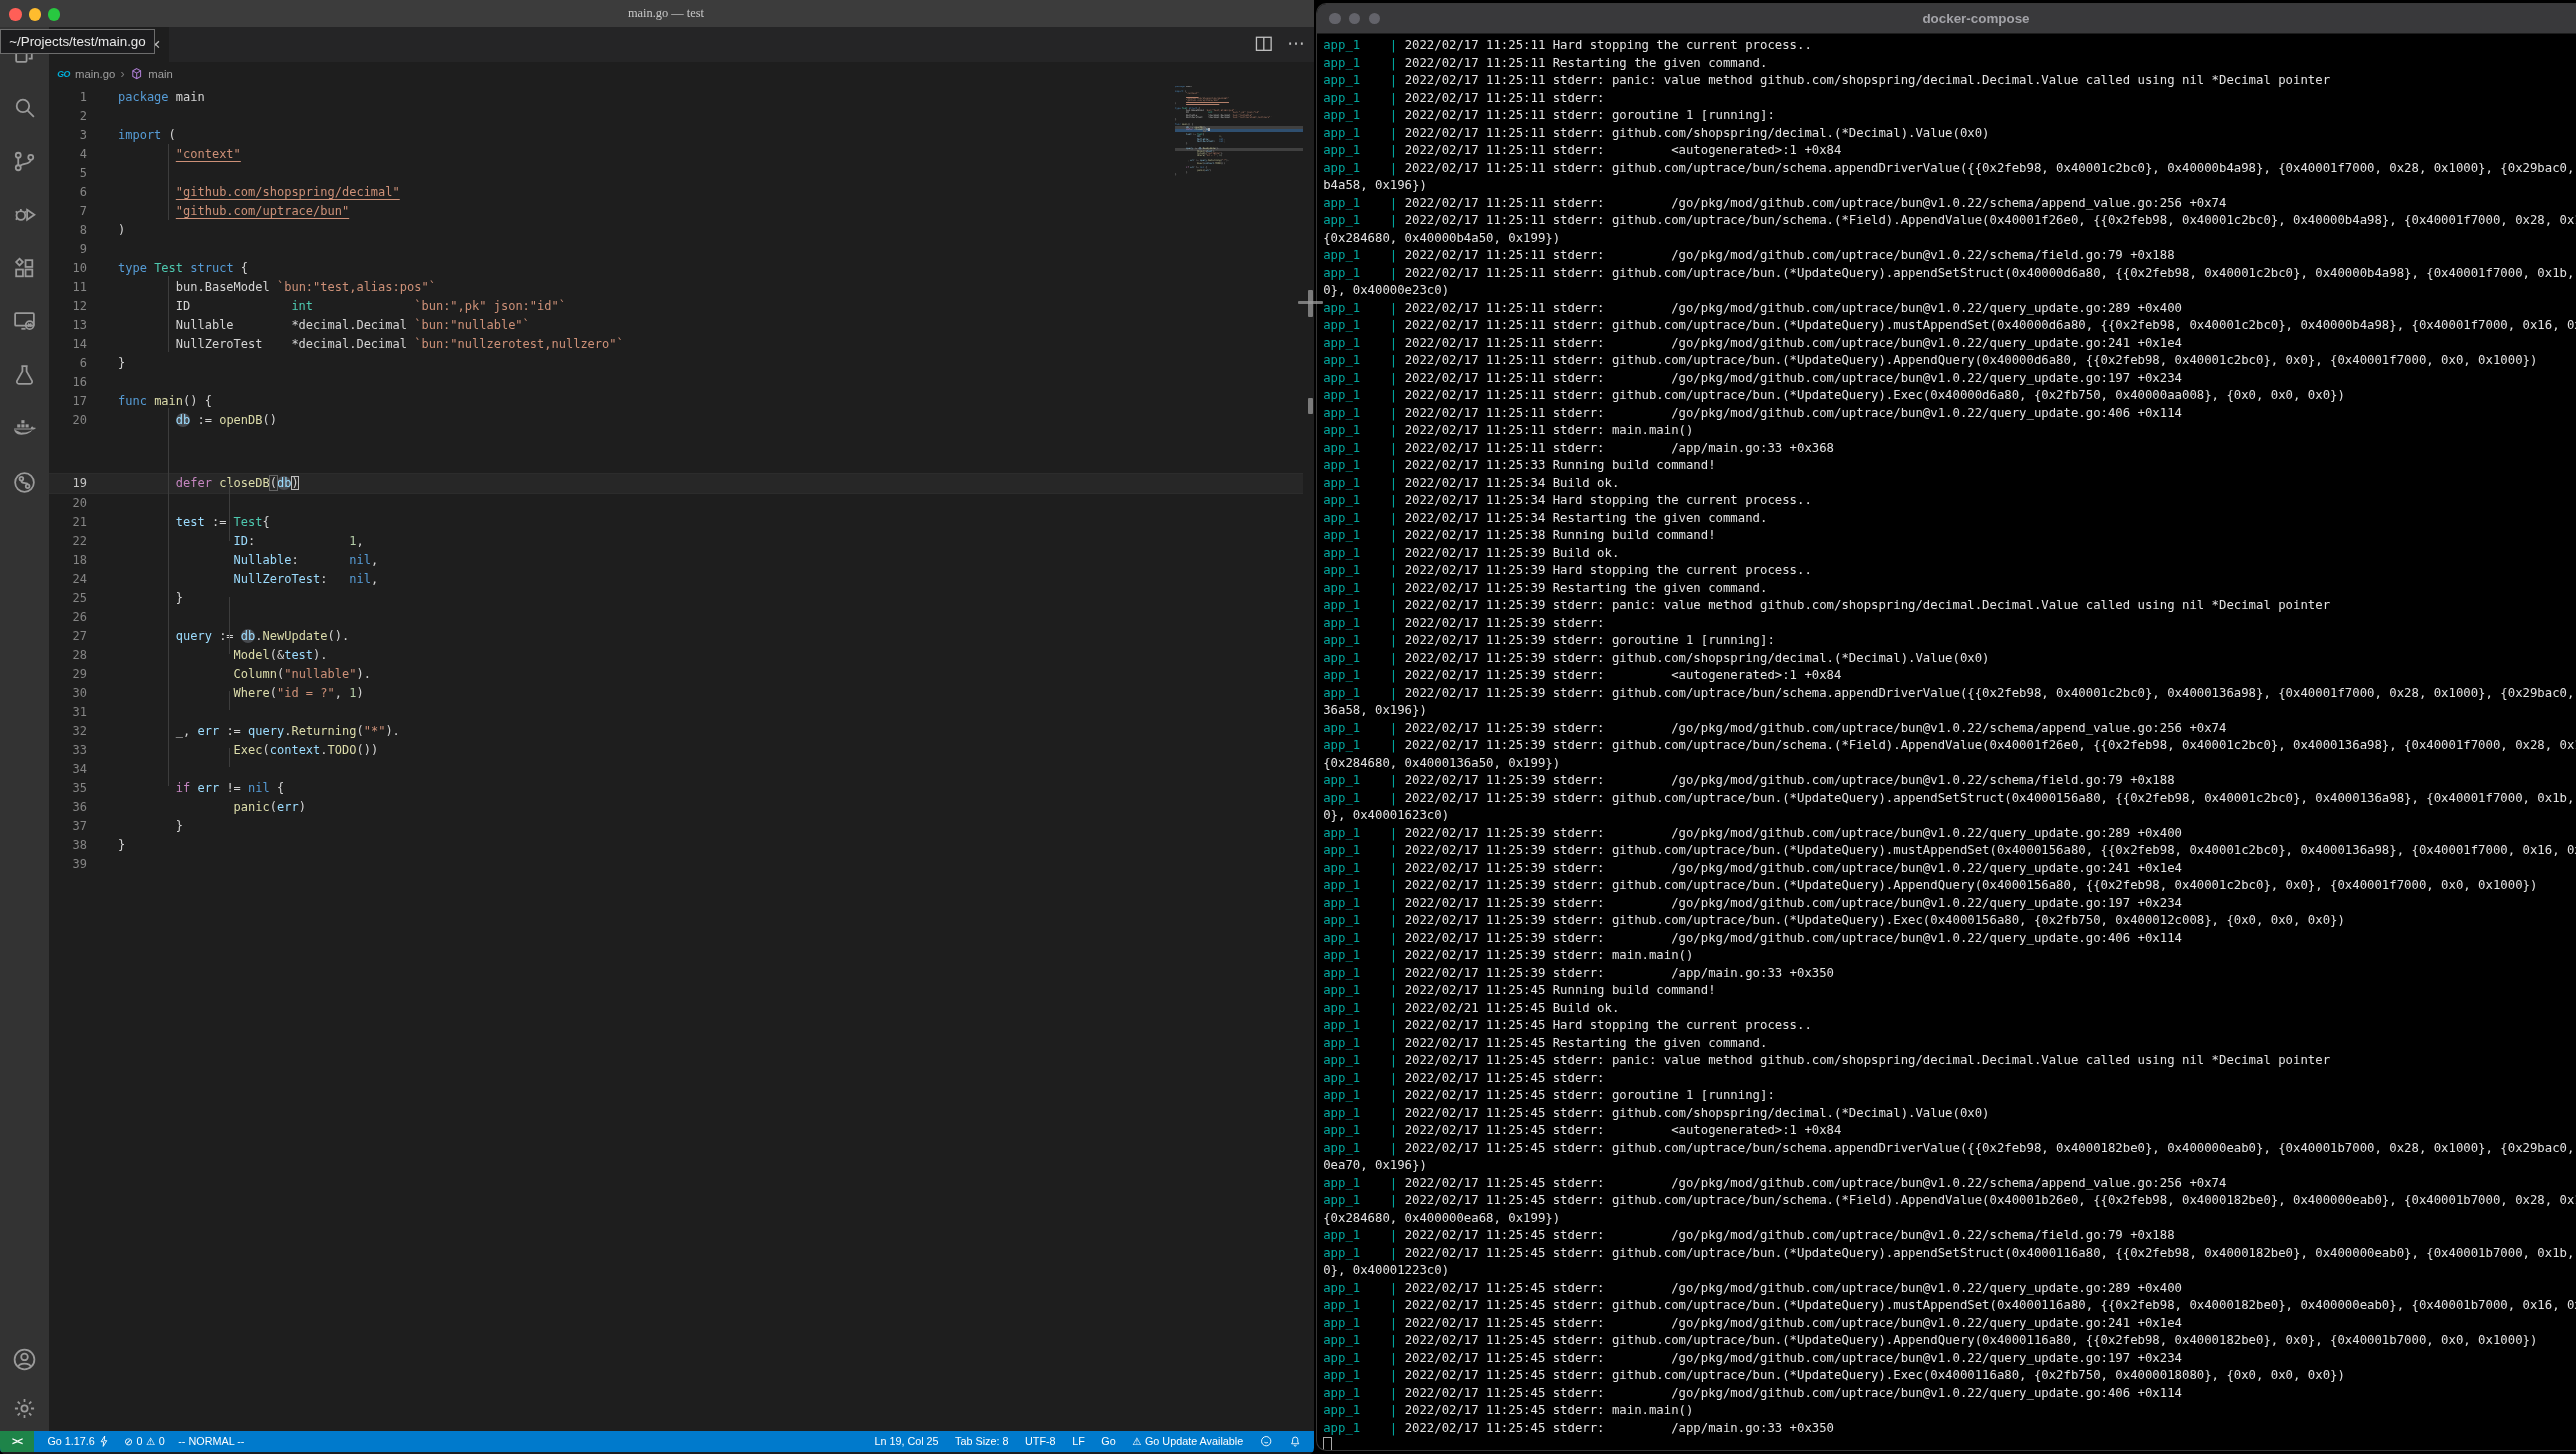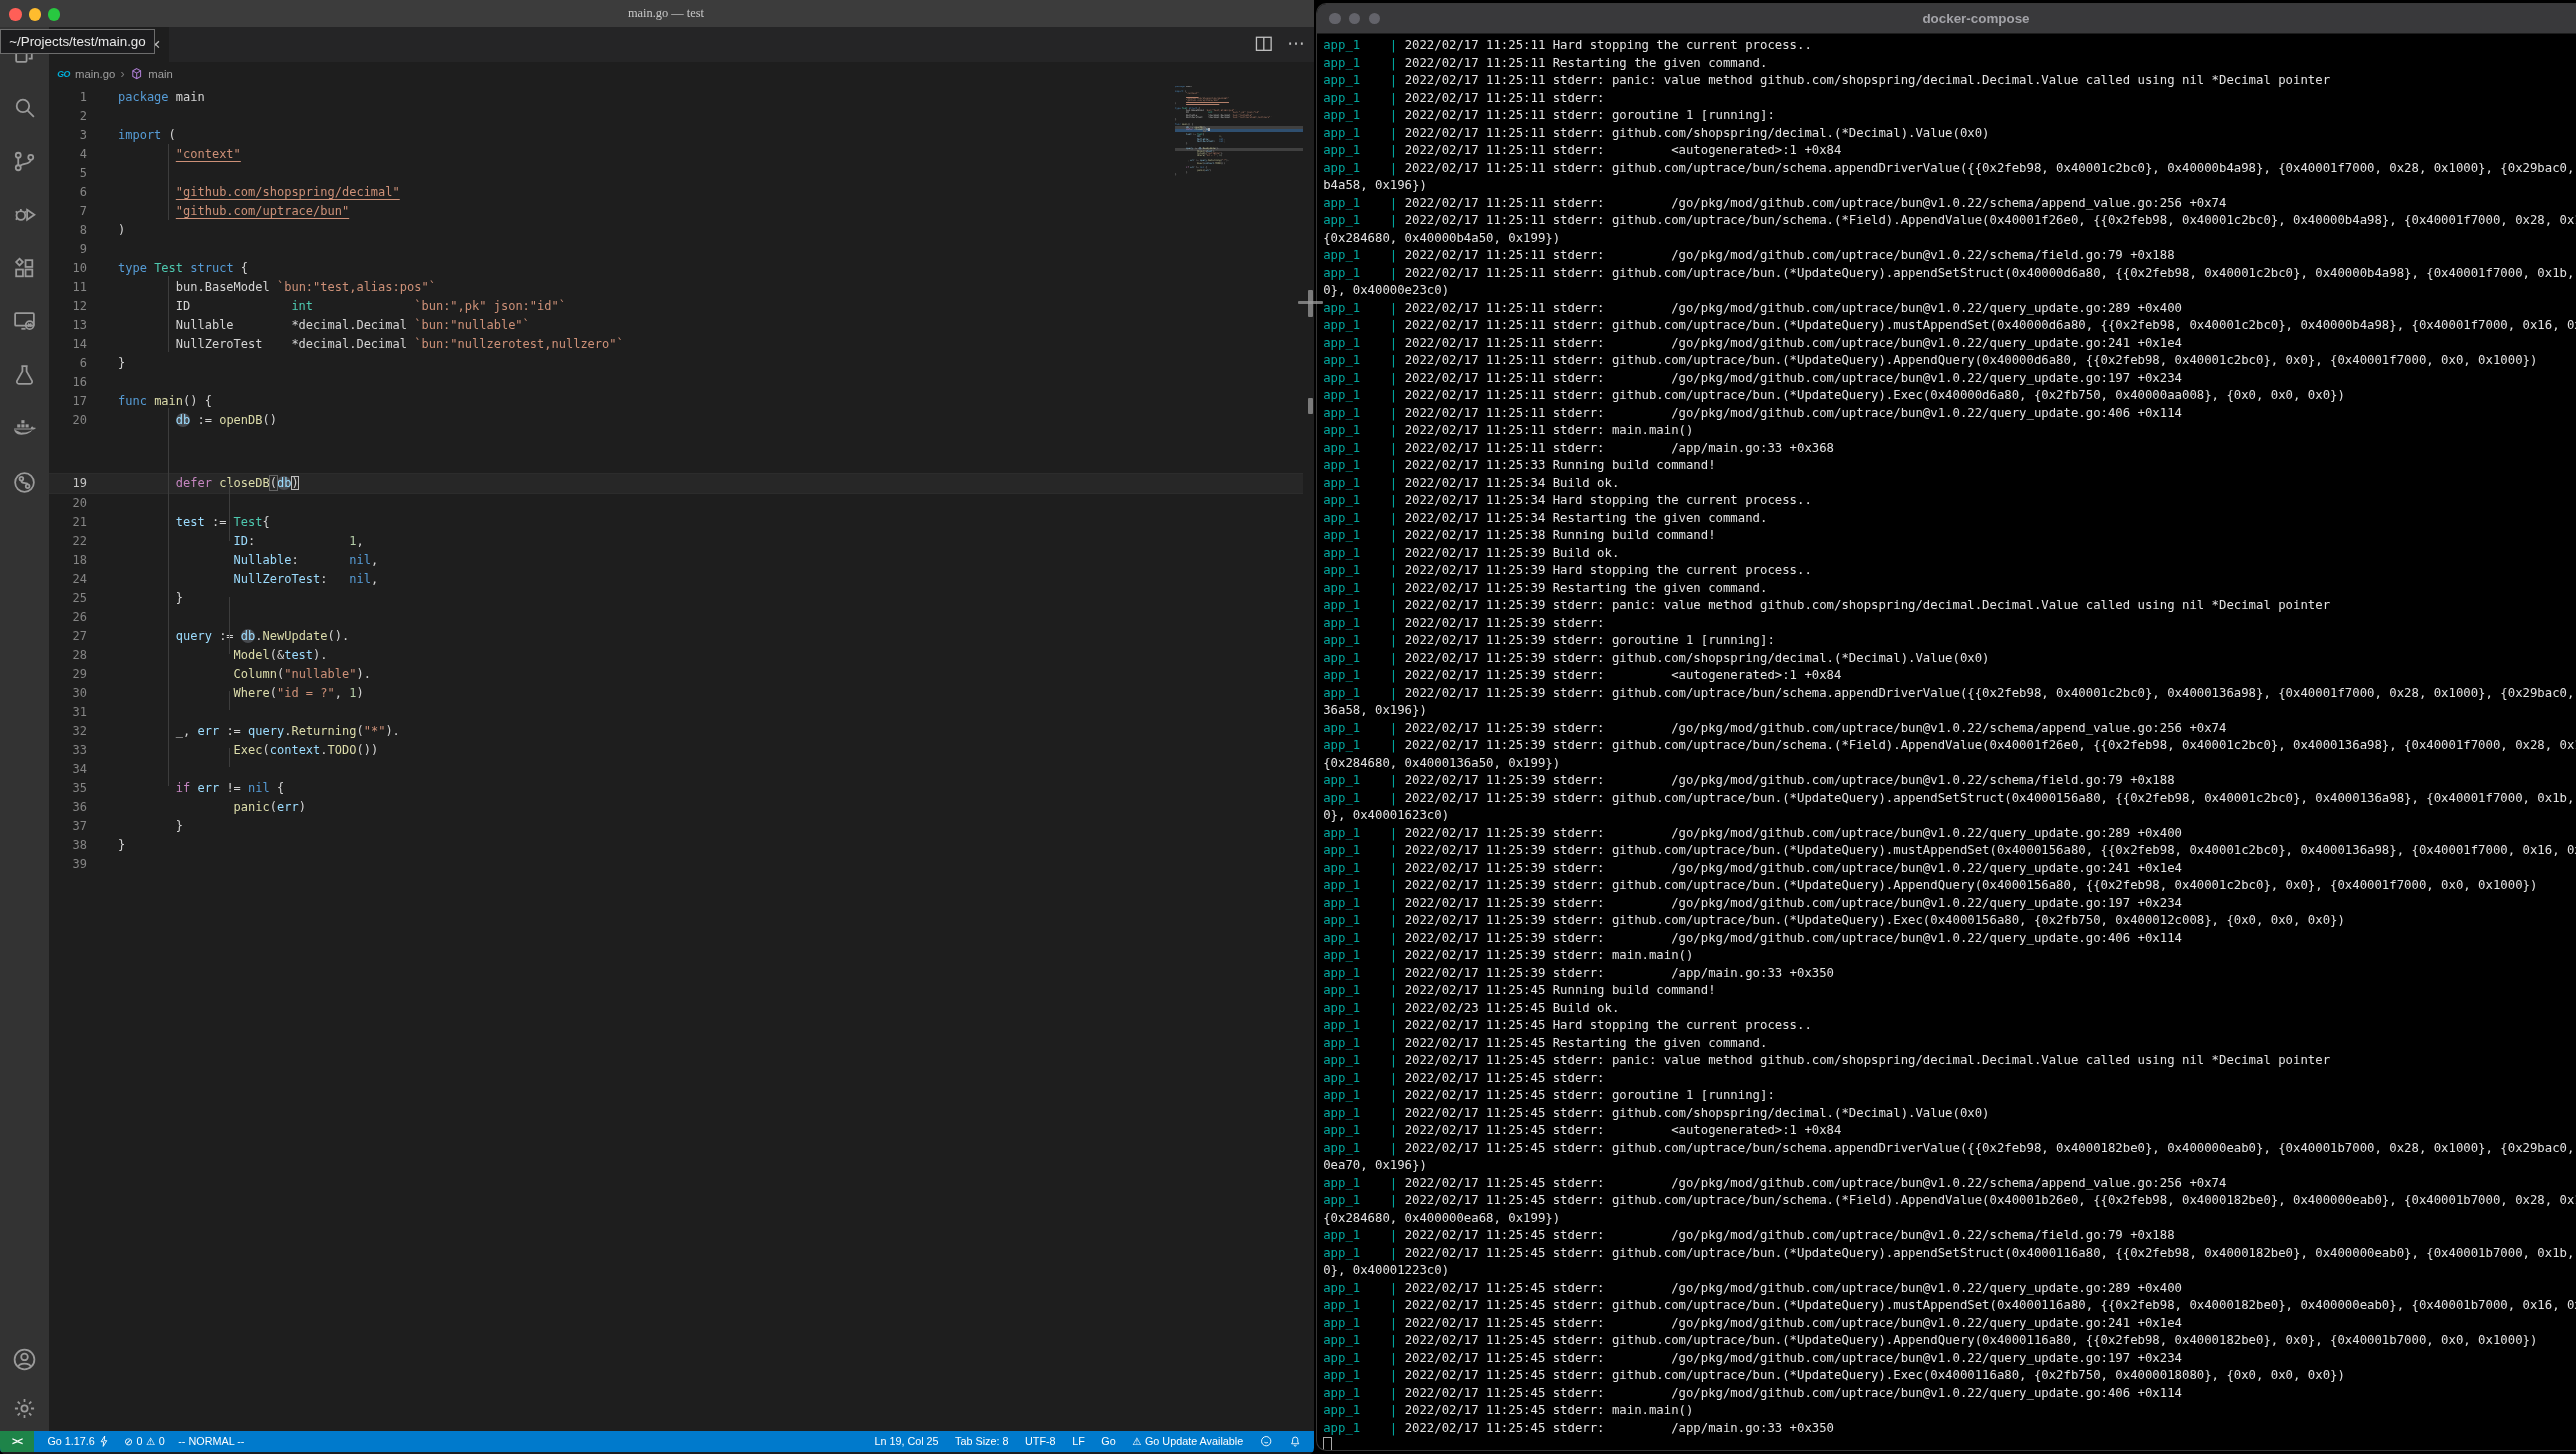--- a/index.html
+++ b/index.html
@@ -378,21 +378,21 @@
       <div class="trow"><span class="tpre">app_1    | </span><span>2022/02/17 11:25:39 stderr:         /go/pkg/mod/github.com/uptrace/bun@v1.0.22/query_update.go:289 +0x400</span></div>
       <div class="trow"><span class="tpre">app_1    | </span><span>2022/02/17 11:25:39 stderr: github.com/uptrace/bun.(*UpdateQuery).mustAppendSet(0x4000156a80, {{0x2feb98, 0x40001c2bc0}, 0x4000136a98}, {0x40001f7000, 0x16, 0x1000})</span></div>
       <div class="trow"><span class="tpre">app_1    | </span><span>2022/02/17 11:25:39 stderr:         /go/pkg/mod/github.com/uptrace/bun@v1.0.22/query_update.go:241 +0x1e4</span></div>
       <div class="trow"><span class="tpre">app_1    | </span><span>2022/02/17 11:25:39 stderr: github.com/uptrace/bun.(*UpdateQuery).AppendQuery(0x4000156a80, {{0x2feb98, 0x40001c2bc0}, 0x0}, {0x40001f7000, 0x0, 0x1000})</span></div>
       <div class="trow"><span class="tpre">app_1    | </span><span>2022/02/17 11:25:39 stderr:         /go/pkg/mod/github.com/uptrace/bun@v1.0.22/query_update.go:197 +0x234</span></div>
       <div class="trow"><span class="tpre">app_1    | </span><span>2022/02/17 11:25:39 stderr: github.com/uptrace/bun.(*UpdateQuery).Exec(0x4000156a80, {0x2fb750, 0x400012c008}, {0x0, 0x0, 0x0})</span></div>
       <div class="trow"><span class="tpre">app_1    | </span><span>2022/02/17 11:25:39 stderr:         /go/pkg/mod/github.com/uptrace/bun@v1.0.22/query_update.go:406 +0x114</span></div>
       <div class="trow"><span class="tpre">app_1    | </span><span>2022/02/17 11:25:39 stderr: main.main()</span></div>
       <div class="trow"><span class="tpre">app_1    | </span><span>2022/02/17 11:25:39 stderr:         /app/main.go:33 +0x350</span></div>
       <div class="trow"><span class="tpre">app_1    | </span><span>2022/02/17 11:25:45 Running build command!</span></div>
-      <div class="trow"><span class="tpre">app_1    | </span><span>2022/02/23 11:25:45 Build ok.</span></div>
+      <div class="trow"><span class="tpre">app_1    | </span><span>2022/02/21 11:25:45 Build ok.</span></div>
       <div class="trow"><span class="tpre">app_1    | </span><span>2022/02/17 11:25:45 Hard stopping the current process..</span></div>
       <div class="trow"><span class="tpre">app_1    | </span><span>2022/02/17 11:25:45 Restarting the given command.</span></div>
       <div class="trow"><span class="tpre">app_1    | </span><span>2022/02/17 11:25:45 stderr: panic: value method github.com/shopspring/decimal.Decimal.Value called using nil *Decimal pointer</span></div>
       <div class="trow"><span class="tpre">app_1    | </span><span>2022/02/17 11:25:45 stderr:</span></div>
       <div class="trow"><span class="tpre">app_1    | </span><span>2022/02/17 11:25:45 stderr: goroutine 1 [running]:</span></div>
       <div class="trow"><span class="tpre">app_1    | </span><span>2022/02/17 11:25:45 stderr: github.com/shopspring/decimal.(*Decimal).Value(0x0)</span></div>
       <div class="trow"><span class="tpre">app_1    | </span><span>2022/02/17 11:25:45 stderr:         &lt;autogenerated&gt;:1 +0x84</span></div>
       <div class="trow"><span class="tpre">app_1    | </span><span>2022/02/17 11:25:45 stderr: github.com/uptrace/bun/schema.appendDriverValue({{0x2feb98, 0x4000182be0}, 0x400000eab0}, {0x40001b7000, 0x28, 0x1000}, {0x29bac0, 0x400000ea70, 0x196})</span></div>
       <div class="trow"><span class="tpre">app_1    | </span><span>2022/02/17 11:25:45 stderr:         /go/pkg/mod/github.com/uptrace/bun@v1.0.22/schema/append_value.go:256 +0x74</span></div>
       <div class="trow"><span class="tpre">app_1    | </span><span>2022/02/17 11:25:45 stderr: github.com/uptrace/bun/schema.(*Field).AppendValue(0x40001b26e0, {{0x2feb98, 0x4000182be0}, 0x400000eab0}, {0x40001b7000, 0x28, 0x1000}, {0x284680, 0x400000ea68, 0x199})</span></div>

